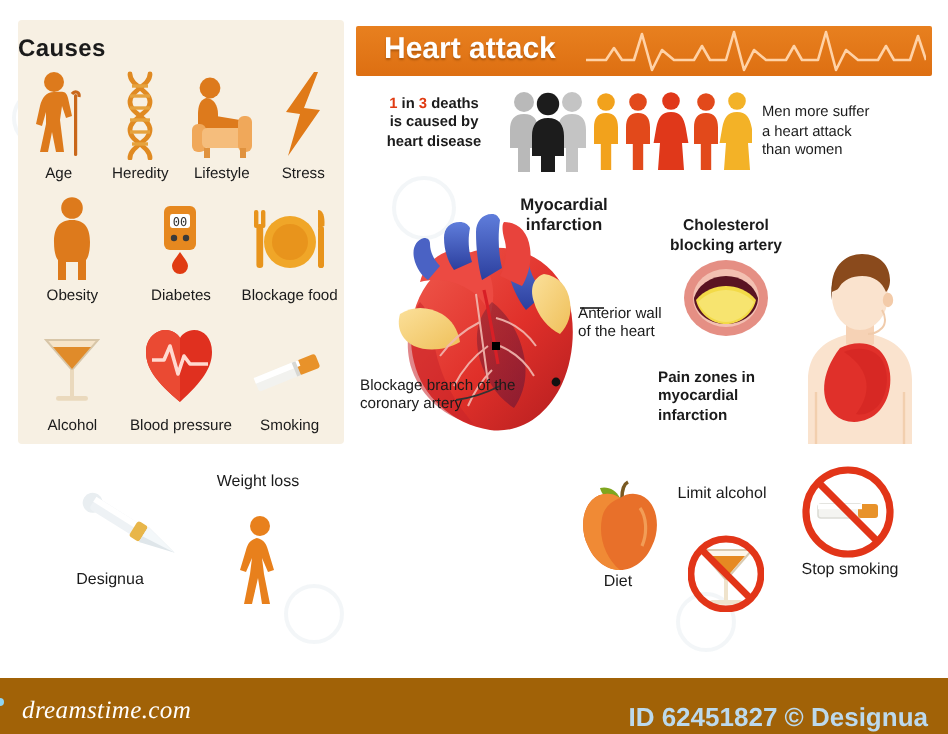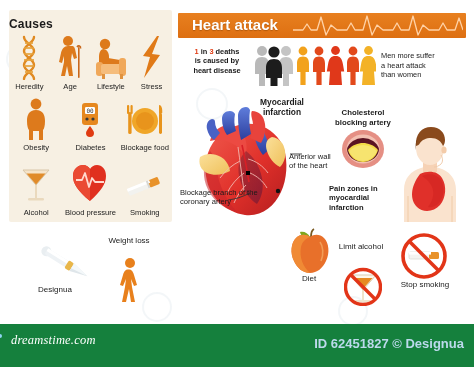--- a/index.html
+++ b/index.html
@@ -96,36 +96,36 @@
   #t-weight .art{position:absolute;left:20px;top:21px;}
 
   #t-exercise{left:158px;top:236px;width:68px;height:70px;}
   #t-exercise .art{position:absolute;left:14px;top:0px;}
   #t-exercise .lab{position:absolute;left:0;top:44px;width:68px;}
 
   #t-meds{left:222px;top:248px;width:68px;height:60px;}
   #t-meds .lab{position:absolute;left:0;top:0;width:68px;}
   #t-meds .art{position:absolute;left:12px;top:15px;}
 
-  #t-diet{left:278px;top:228px;width:62px;height:72px;}
+  #t-diet{left:278px;top:240px;width:62px;height:72px;}
   #t-diet .art{position:absolute;left:10px;top:0px;}
   #t-diet .lab{position:absolute;left:0;top:46px;width:62px;}
 
   #t-alcohol{left:330px;top:242px;width:62px;height:70px;}
   #t-alcohol .lab{position:absolute;left:0;top:0;width:62px;}
   #t-alcohol .art{position:absolute;left:14px;top:20px;}
 
   #t-smoking{left:388px;top:232px;width:74px;height:78px;}
   #t-smoking .art{position:absolute;left:12px;top:0px;}
   #t-smoking .lab{position:absolute;left:0;top:48px;width:74px;}
 
   
   #footer-bar{
-    position:absolute;left:0;bottom:0;width:474px;height:43px;
-    background:#15803d;
+    position:absolute;left:0;bottom:0;width:474px;height:28px;
+    background:#a16207;
   }
   #footer-logo{
     position:absolute;left:11px;top:9px;
     font-size:12.5px;color:#ffffff;font-family:"Liberation Serif","DejaVu Serif",serif;
     font-style:italic;letter-spacing:.2px;
   }
   #footer-logo .dot{
     display:inline-block;width:4px;height:4px;border-radius:50%;
     background:#8fd4f2;position:relative;top:-6px;left:-13px;margin-right:-4px;
   }
@@ -145,52 +145,52 @@
   <div class="wm" style="left:196px;top:88px;width:28px;height:28px;"></div>
   <div class="wm" style="left:142px;top:292px;width:26px;height:26px;"></div>
   <div class="wm" style="left:338px;top:296px;width:26px;height:26px;"></div>
 
   <div id="causes-panel">
     <div id="causes-title">Causes</div>
 
     <div class="cgrid">
 
       <div class="crow crow1">
+        <div class="ccell">
+          <div class="cart">
+            <svg width="30" height="46" viewBox="0 0 30 46">
+              <g fill="#dd7a1c">
+                <circle cx="13" cy="7" r="5"></circle>
+                <path d="M13 12c-4 0-6 3-7 7l-2 9 3 1 2-7 0 6-3 14 4 0 2-10 2 10 4 0-2-16 1-7 2 6 3-1-2-9c-1-4-3-3-7-3z"></path>
+              </g>
+              <rect x="23" y="13" width="1.6" height="31" rx=".8" fill="#c9671a"></rect>
+              <path d="M22 13c1.5-2 4-1 3.5 1.5" stroke="#c9671a" stroke-width="1.6" fill="none"></path>
+            </svg>
+          </div>
+          <div class="clab">Age</div>
+        </div>
+
         <div class="ccell">
           <div class="cart">
             <svg width="22" height="46" viewBox="0 0 22 46">
               <g stroke="#e08a22" stroke-width="2.4" fill="none" stroke-linecap="round">
                 <path d="M6 3C6 9 16 11 16 17S6 25 6 31s10 8 10 14"></path>
                 <path d="M16 3c0 6-10 8-10 14s10 8 10 14-10 8-10 14"></path>
               </g>
               <g stroke="#e6a33e" stroke-width="1.7">
                 <line x1="7" y1="9" x2="15" y2="9"></line>
                 <line x1="6" y1="14" x2="16" y2="14"></line>
                 <line x1="6" y1="20" x2="16" y2="20"></line>
                 <line x1="6" y1="26" x2="16" y2="26"></line>
                 <line x1="6" y1="32" x2="16" y2="32"></line>
                 <line x1="7" y1="38" x2="15" y2="38"></line>
               </g>
             </svg>
           </div>
           <div class="clab">Heredity</div>
-        </div>
-
-        <div class="ccell">
-          <div class="cart">
-            <svg width="30" height="46" viewBox="0 0 30 46">
-              <g fill="#dd7a1c">
-                <circle cx="13" cy="7" r="5"></circle>
-                <path d="M13 12c-4 0-6 3-7 7l-2 9 3 1 2-7 0 6-3 14 4 0 2-10 2 10 4 0-2-16 1-7 2 6 3-1-2-9c-1-4-3-3-7-3z"></path>
-              </g>
-              <rect x="23" y="13" width="1.6" height="31" rx=".8" fill="#c9671a"></rect>
-              <path d="M22 13c1.5-2 4-1 3.5 1.5" stroke="#c9671a" stroke-width="1.6" fill="none"></path>
-            </svg>
-          </div>
-          <div class="clab">Age</div>
         </div>
 
         <div class="ccell">
           <div class="cart">
             <svg width="38" height="46" viewBox="0 0 38 46">
               <circle cx="13" cy="10" r="5.2" fill="#dd7a1c"></circle>
               <path d="M11 15c-3 1-4 4-4 8l0 8 10 0 0-8c0-4-2-8-6-8z" fill="#dd7a1c"></path>
               <path d="M16 24l12 2 0 4-12 0z" fill="#dd7a1c"></path>
               <rect x="4" y="28" width="7" height="14" rx="3" fill="#f0a85a"></rect>
               <rect x="9" y="30" width="22" height="10" rx="2.5" fill="#f5bd7c"></rect>

